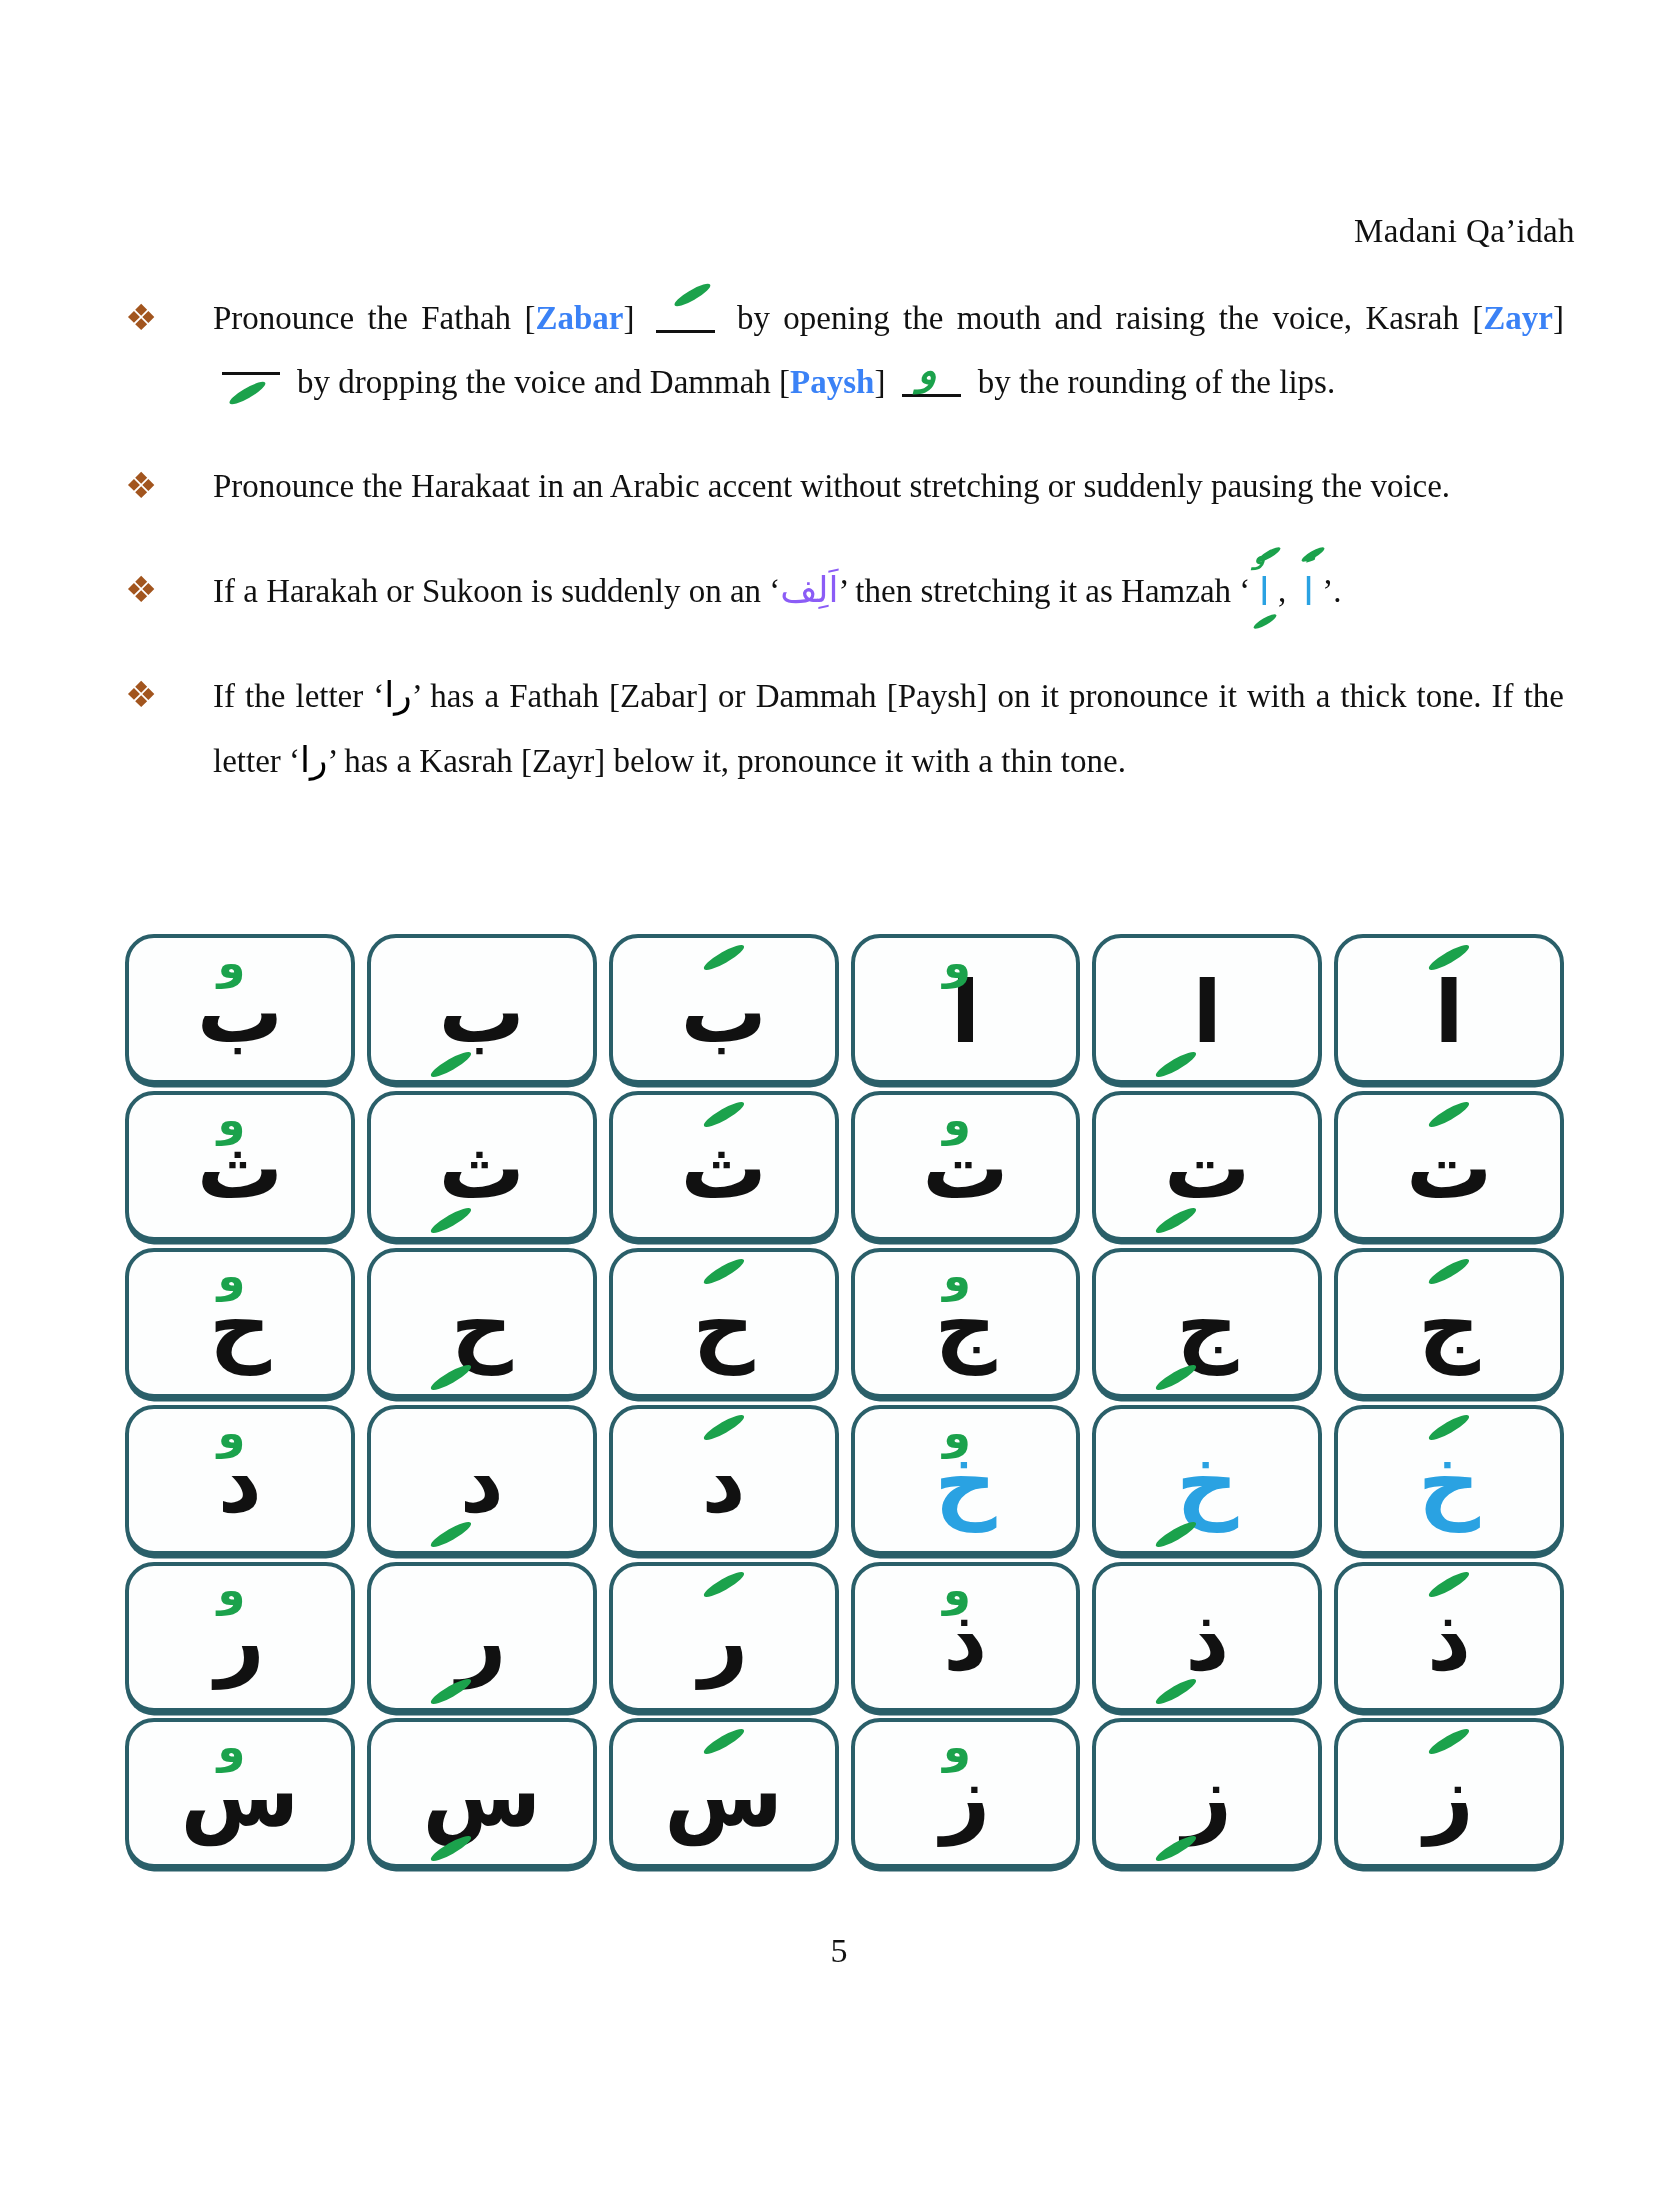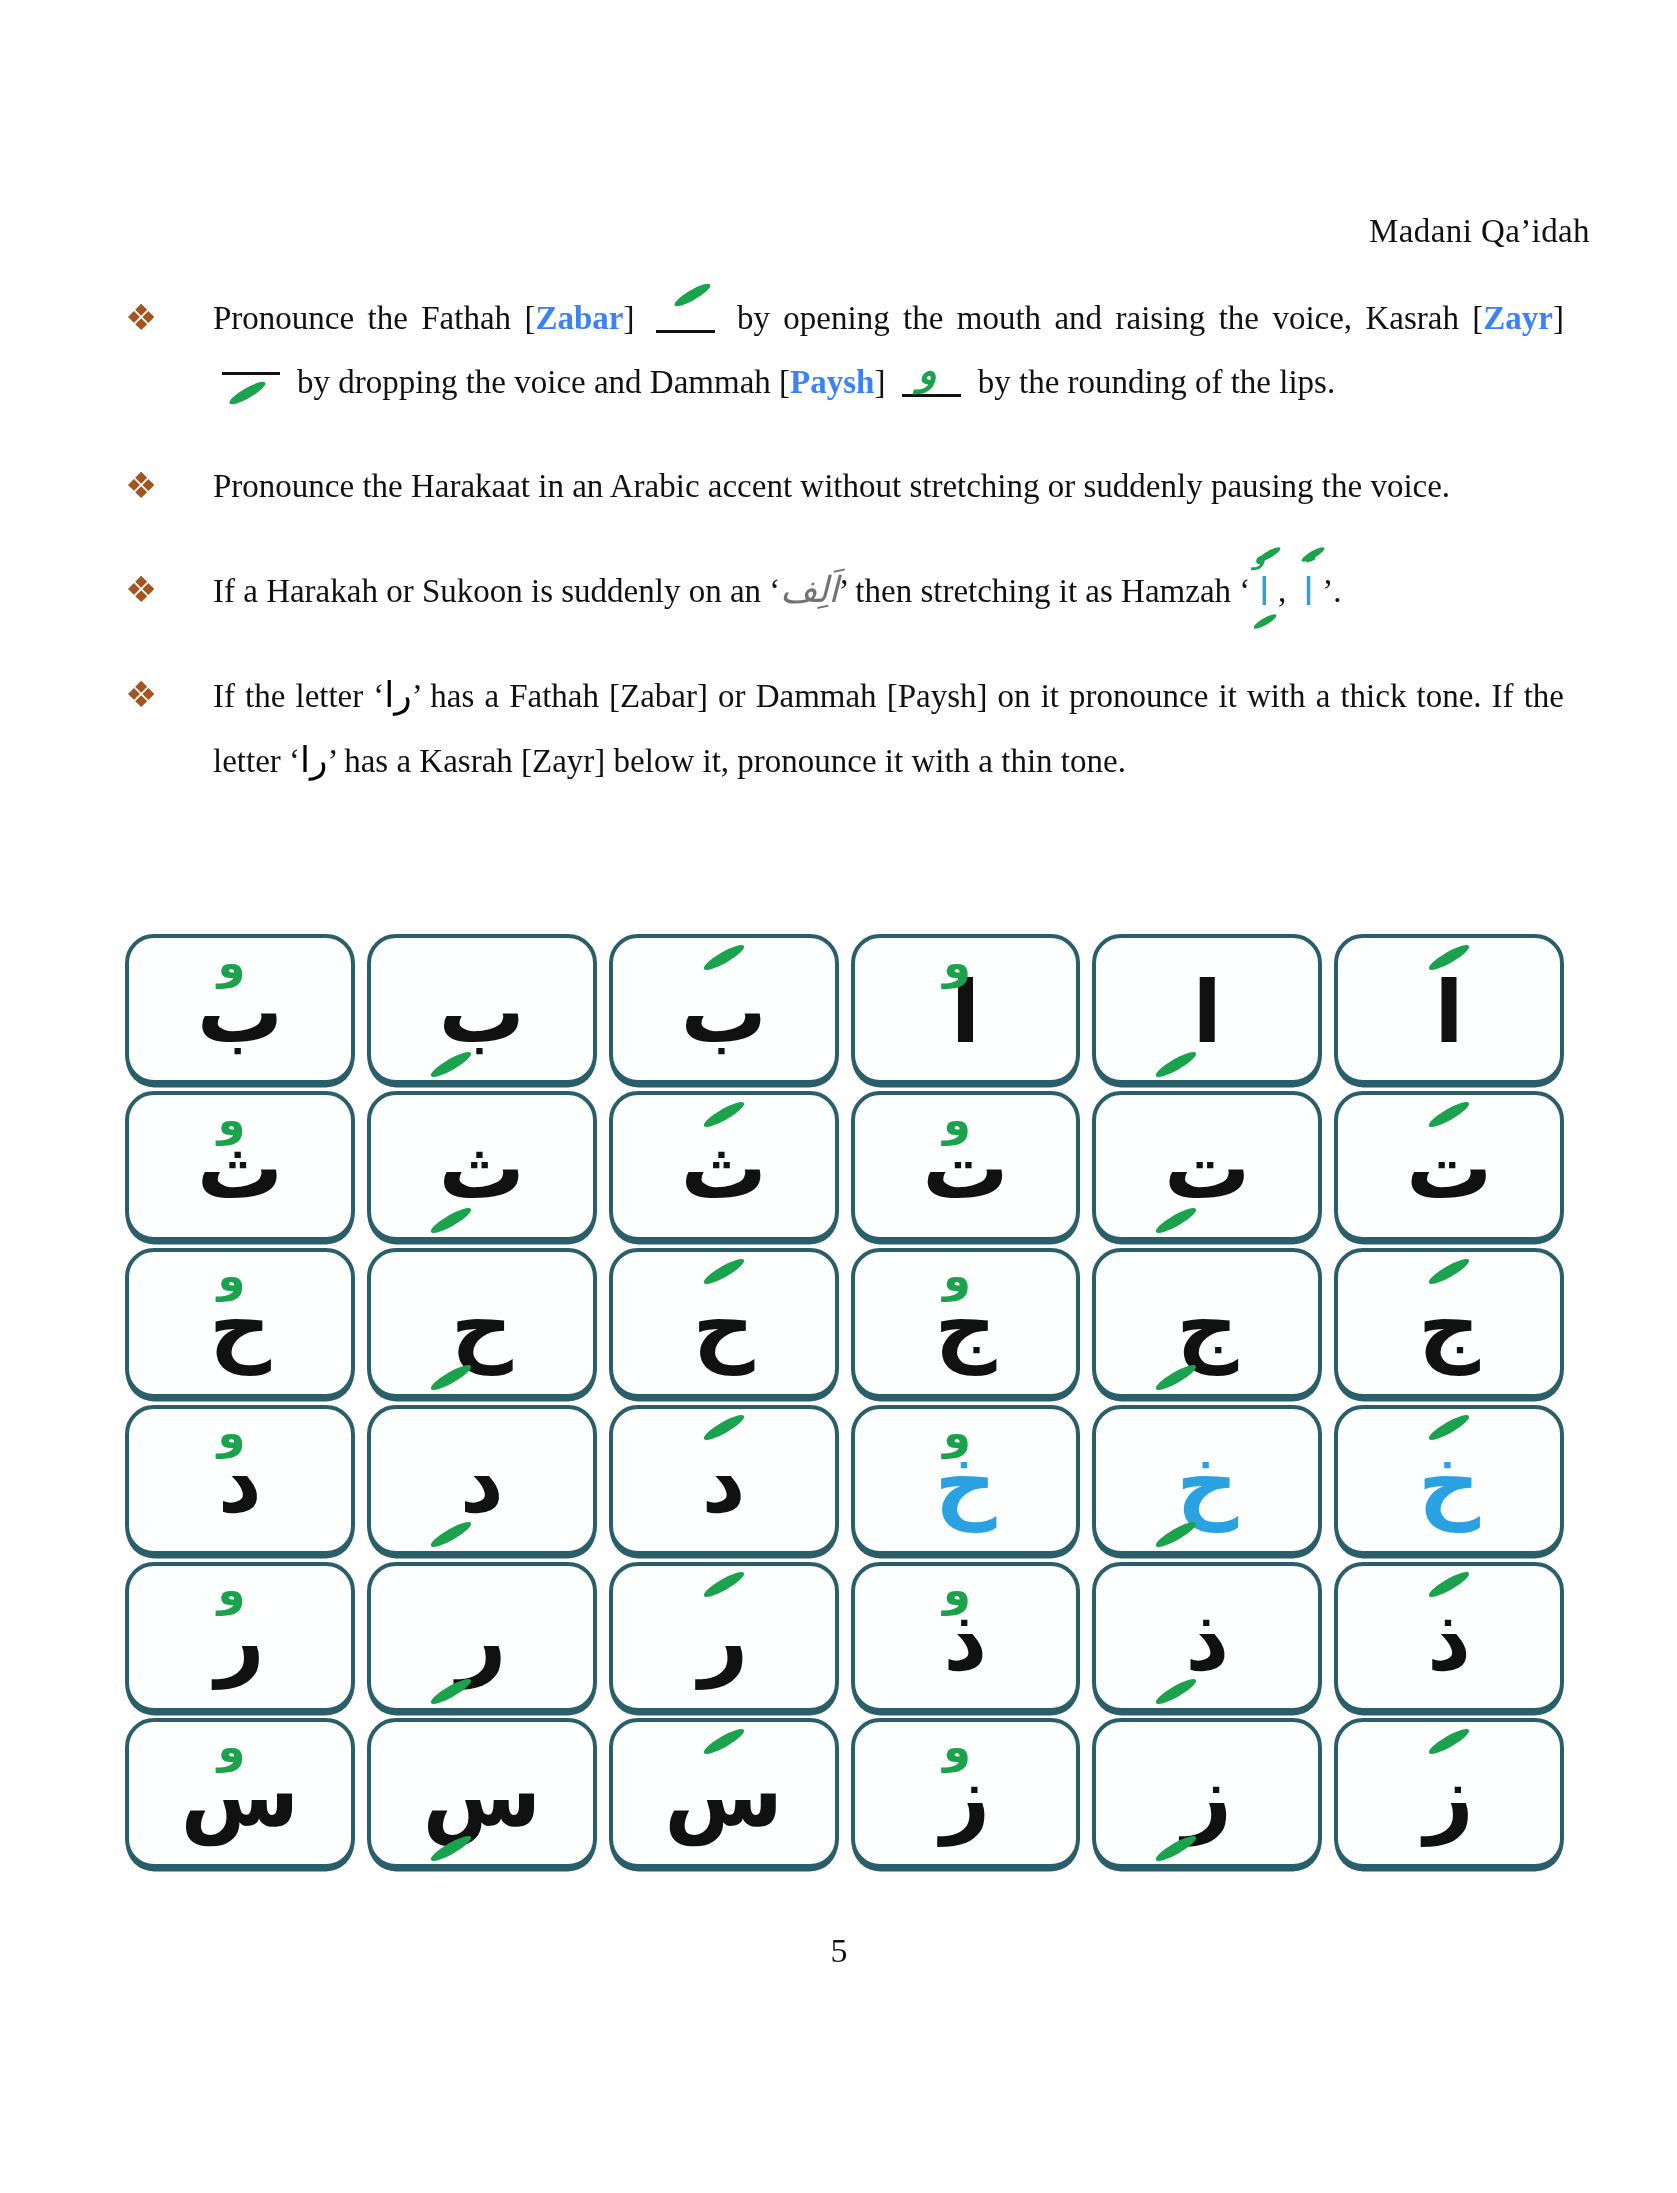--- a/index.html
+++ b/index.html
@@ -6,37 +6,37 @@
   html,body { background:#ffffff; }
   .page {
     position:relative;
     width:1678px; height:2194px;
     background:#ffffff;
     font-family:"Liberation Serif","DejaVu Sans",serif;
     color:#111111;
     overflow:hidden;
   }
   .header {
-    position:absolute; top:213px; right:88px;
+    position:absolute; top:213px; right:103px;
     font-size:33px; letter-spacing:0.4px;
   }
   .bullets {
     position:absolute; top:286px; left:125px; width:1439px;
   }
   .bullet { display:flex; margin-bottom:40px; }
   .bullet-icon {
     flex:0 0 88px; font-size:36px; line-height:64px;
     color:#a2551e; font-family:"DejaVu Sans",sans-serif;
   }
   .bullet-text {
     flex:1; font-size:33px; line-height:64px; text-align:justify;
   }
   .green { color:#3b82f6; font-weight:bold; }
   .ar { font-size:36px; font-family:"DejaVu Sans",sans-serif; }
-  .ar-blue { color:#737373;font-style:italic; }
+  .ar-blue { color:#8b5cf6; }
   .ar-black { color:#000000; }
 
   
   .sym { display:inline-block; position:relative; width:62px; height:36px; vertical-align:-6.9px; margin:0 6.9px; }
   .sym .line { position:absolute; left:1.7px; right:1.7px; border-bottom:3.4px solid #111; }
   .leaf { position:absolute; width:41px; height:10.3px; background:#1ba24c; border-radius:50%; transform:rotate(-30deg); }
   .sym-zabar .line { bottom:3.4px; }
   .sym-zabar .leaf { top:-10.3px; left:17px; }
   .sym-zayr .line { top:8.6px; }
   .sym-zayr .leaf { top:24px; left:6.9px; }

